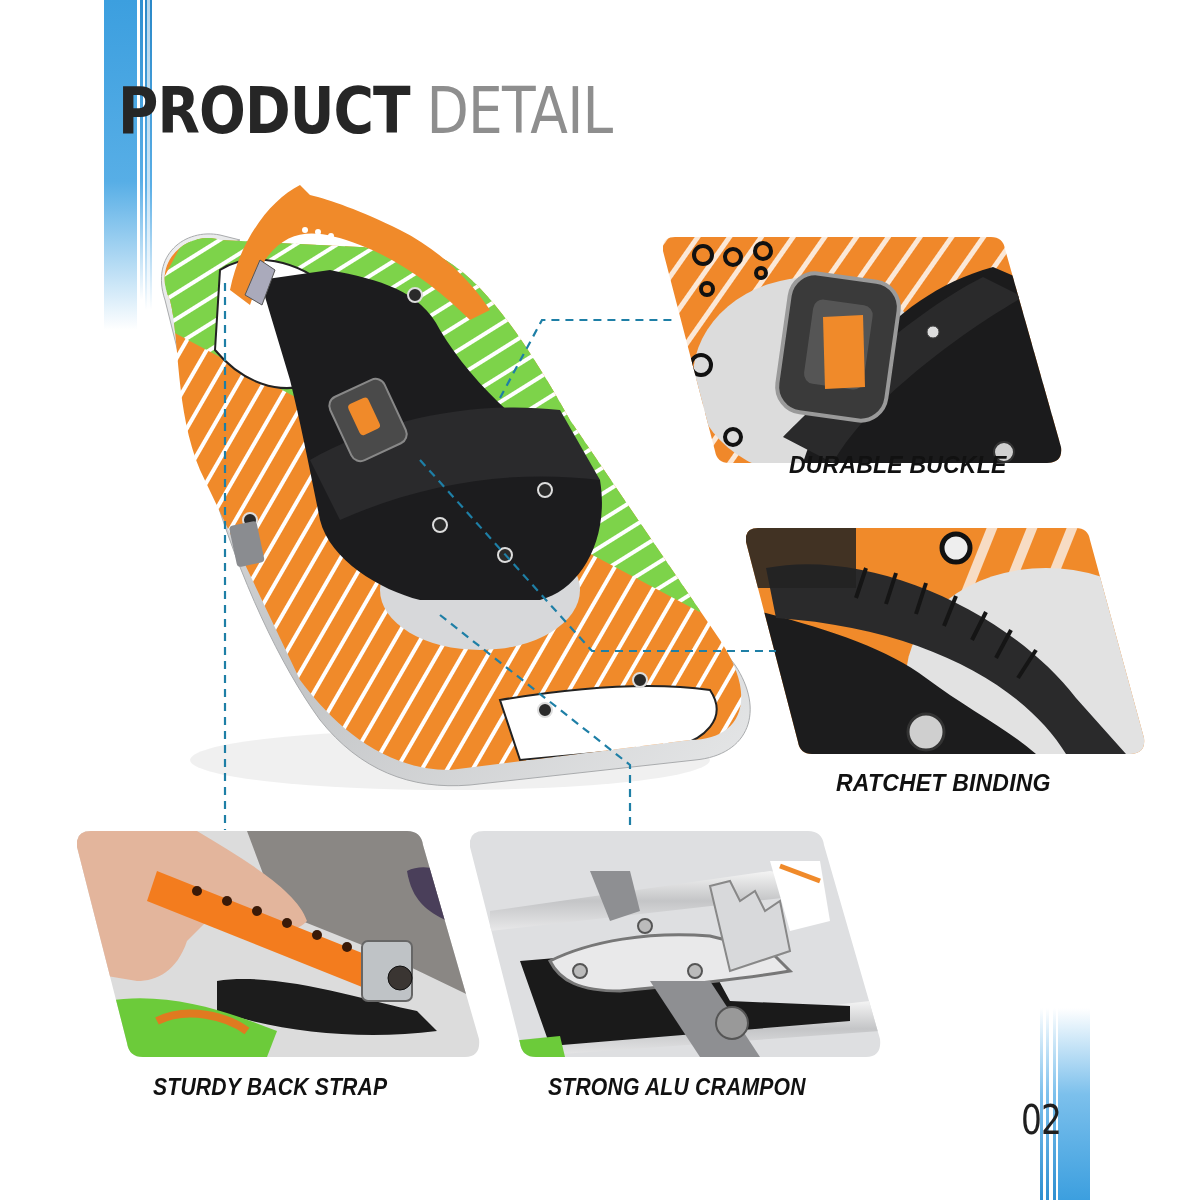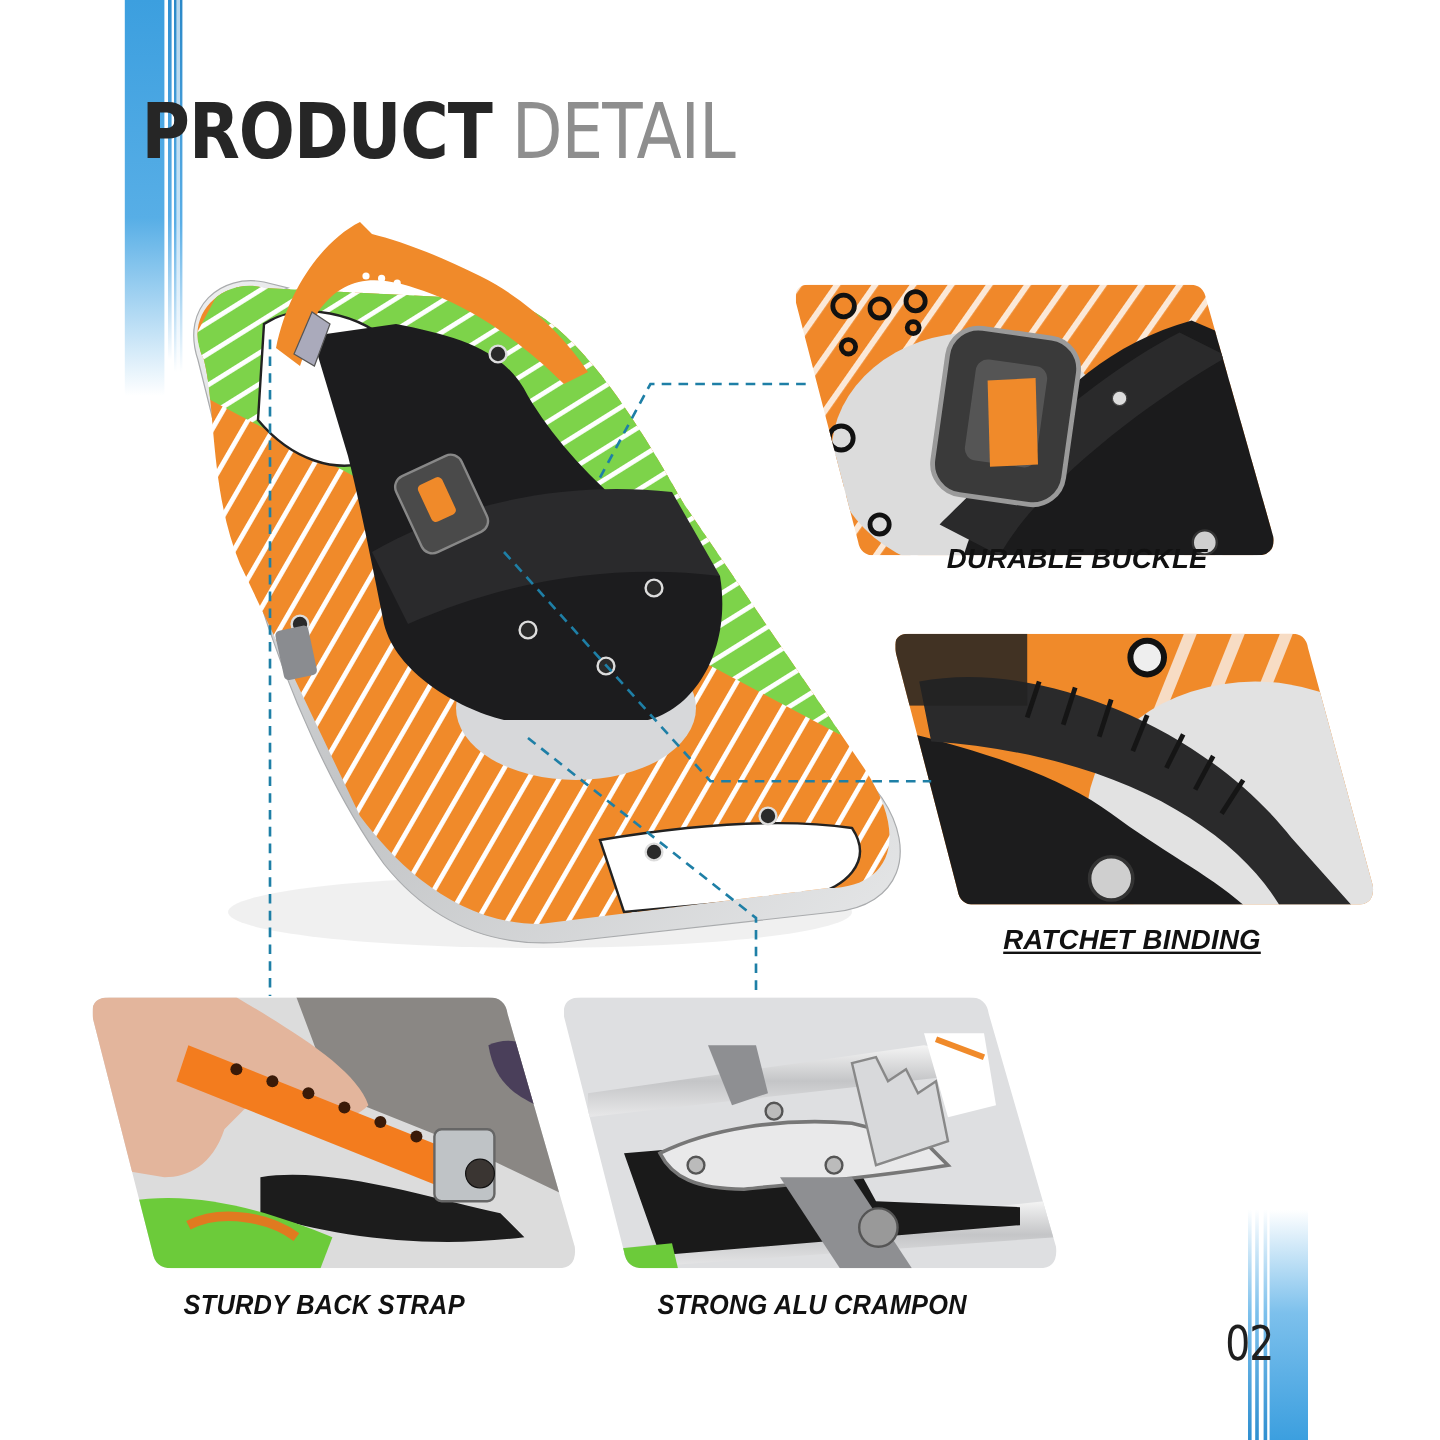--- a/index.html
+++ b/index.html
@@ -20,21 +20,21 @@
   
   .title { left:118px; top:76px; font-family:"DejaVu Sans", sans-serif; font-size:64px; line-height:70px; letter-spacing:-1px; white-space:nowrap; transform:scaleX(0.86); transform-origin:left top; }
   .title .bold { font-weight:bold; color:#262626; }
   .title .light { font-weight:normal; color:#8e8e8e; }
 
   .page-num { left:1021px; top:1097px; font-family:"DejaVu Sans", sans-serif; font-size:40px; color:#1f1f1f; letter-spacing:-1px; transform:scaleX(0.82); transform-origin:left top; }
 
   
   .caption { font-family:"Liberation Sans", sans-serif; font-weight:bold; font-style:italic; color:#111; font-size:23px; white-space:nowrap; letter-spacing:0.2px; }
   .cap-buckle { left:741px; top:452px;margin-left:48px; }
-  .cap-ratchet { left:836px; top:770px;text-decoration:underline; }
+  .cap-ratchet { left:836px; top:770px; }
   .cap-strap { left:153px; top:1074px; transform:scaleX(0.92); transform-origin:left top; }
   .cap-crampon { left:548px; top:1074px; transform:scaleX(0.92); transform-origin:left top; }
 
   
   .panel { overflow:hidden; }
   .panel svg { display:block; }
 
   .main-shoe { left:140px; top:170px; width:630px; height:620px; }
   .connectors { left:0; top:0; width:1200px; height:1200px; pointer-events:none; }
 </style>

